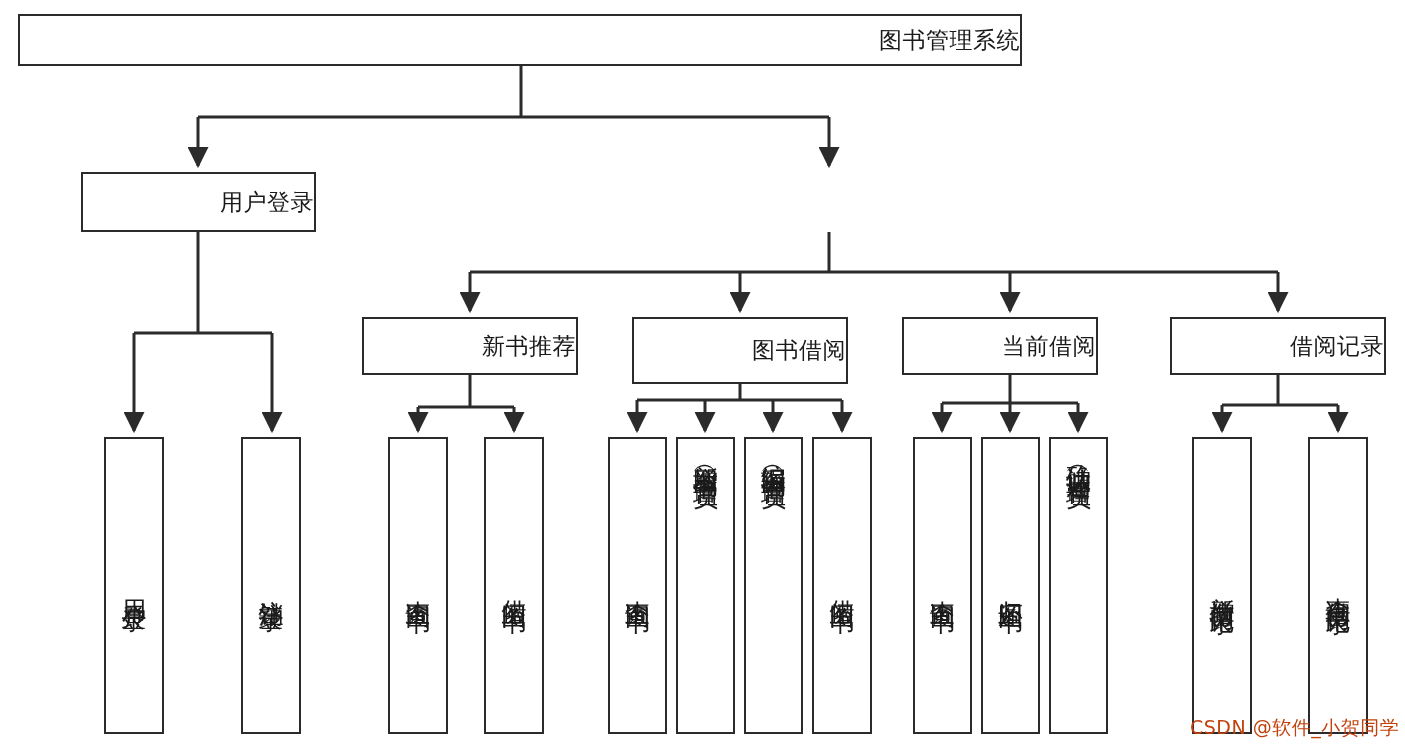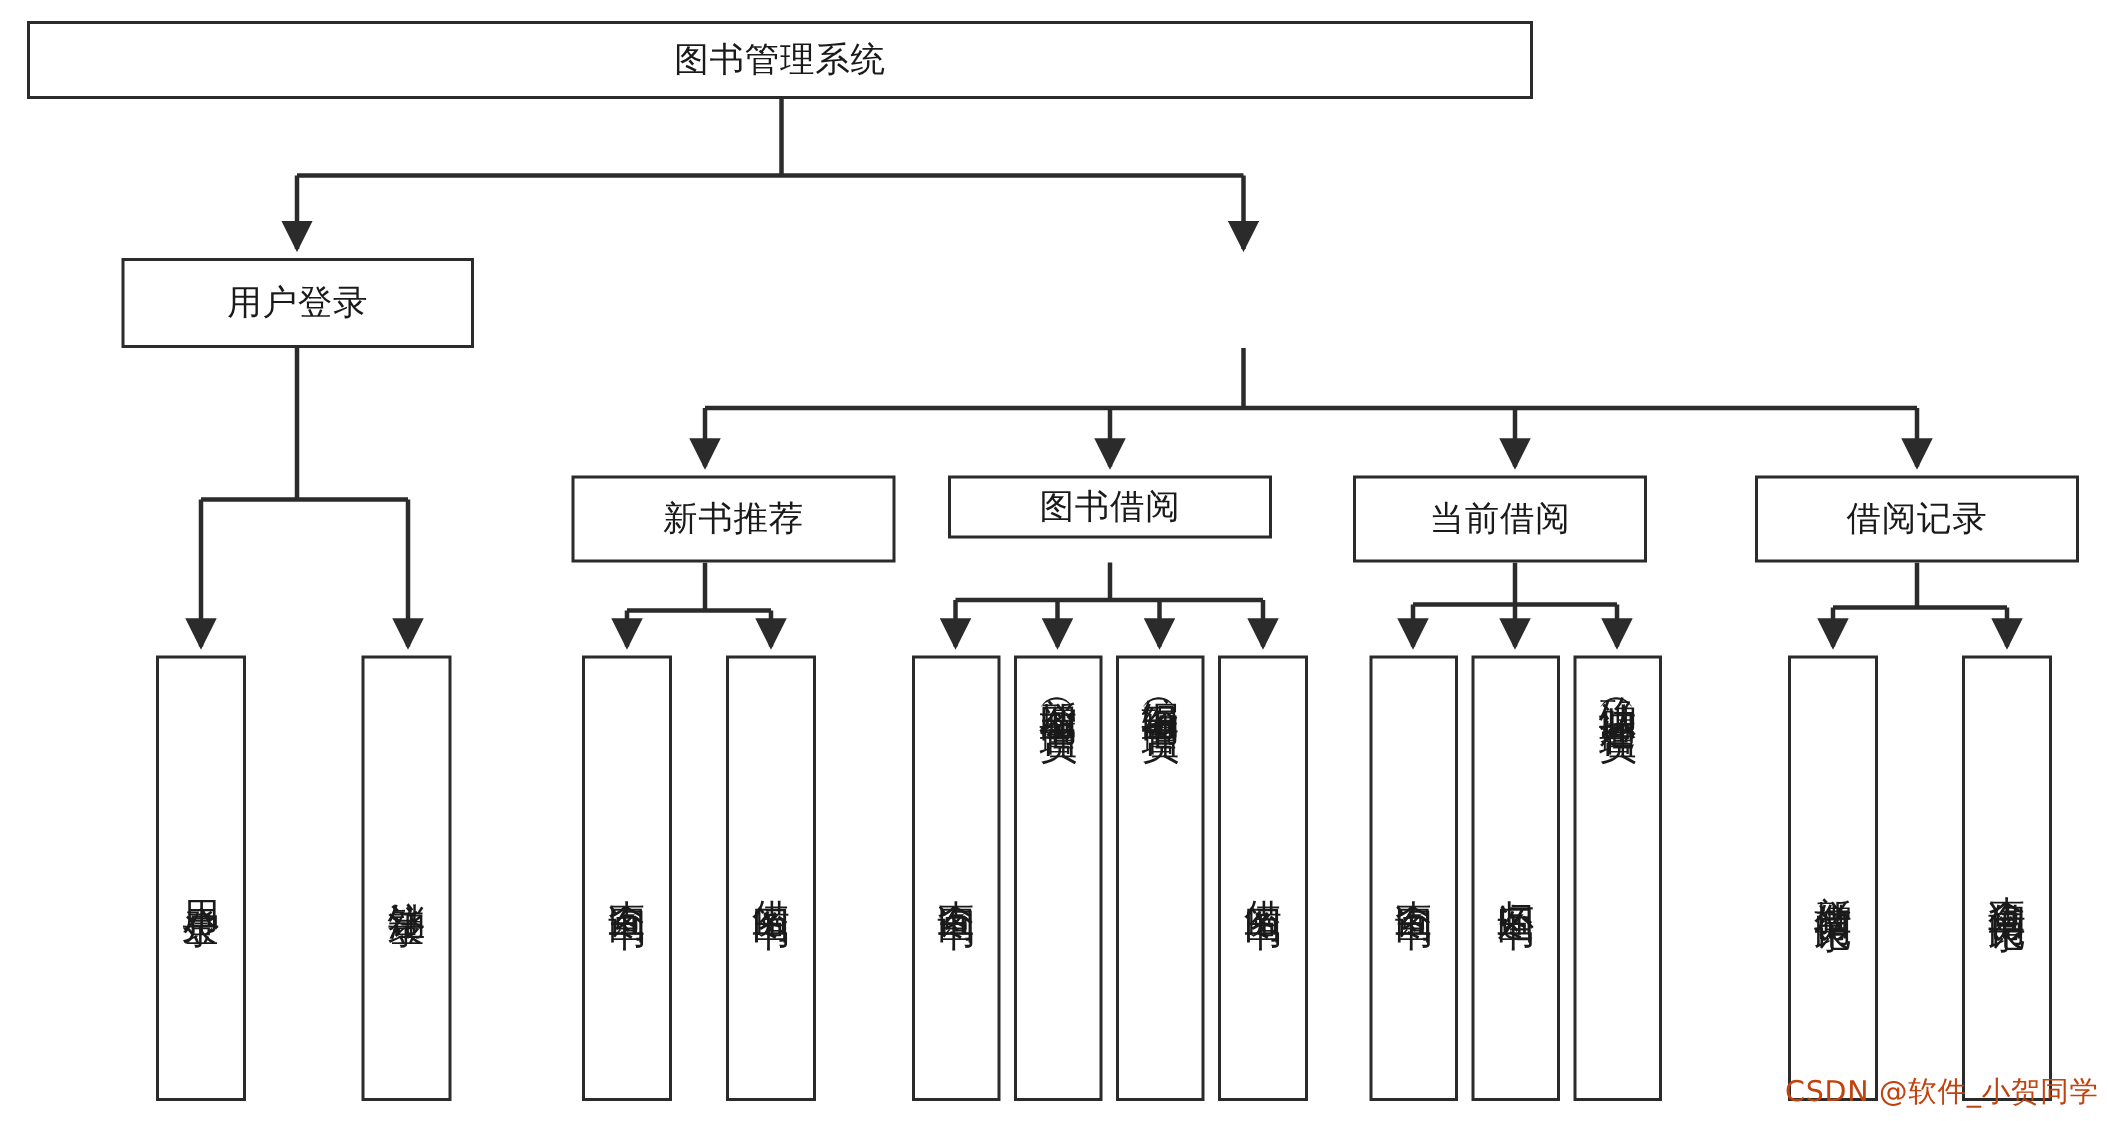--- a/index.html
+++ b/index.html
@@ -26,21 +26,21 @@
     pointer-events: none;
   }
   .node {
     position: absolute;
     box-sizing: border-box;
     border: 2.5px solid #2b2b2b;
     background: #ffffff;
     color: #1a1a1a;
     display: flex;
     align-items: center;
-    justify-content: center;
+    justify-content: flex-end;
   }
   .node .label {
     font-size: 23px;
     line-height: 1.05;
     letter-spacing: 0.5px;
     white-space: nowrap;
   }
   
   .node.vertical {
     align-items: flex-start;
@@ -123,24 +123,24 @@
   </svg>
 
   <div class="node" style="left:18px; top:14px; width:1004px; height:52px;">
     <span class="label">图书管理系统</span>
   </div>
 
   <div class="node" style="left:81px; top:172px; width:235px; height:60px;">
     <span class="label">用户登录</span>
   </div>
 
-  <div class="node" style="left:362px; top:317px; width:216px; height:58px;margin-left:19px;">
+  <div class="node" style="left:362px; top:317px; width:216px; height:58px;">
     <span class="label">新书推荐</span>
   </div>
-  <div class="node" style="left:632px; top:317px; width:216px; height:42px;">
+  <div class="node" style="left:632px; top:317px; width:216px; height:67px;">
     <span class="label">图书借阅</span>
   </div>
   <div class="node" style="left:902px; top:317px; width:196px; height:58px;">
     <span class="label">当前借阅</span>
   </div>
   <div class="node" style="left:1170px; top:317px; width:216px; height:58px;">
     <span class="label">借阅记录</span>
   </div>
 
   <div class="node vertical centered" style="left:104px; top:437px; width:60px; height:297px;">

